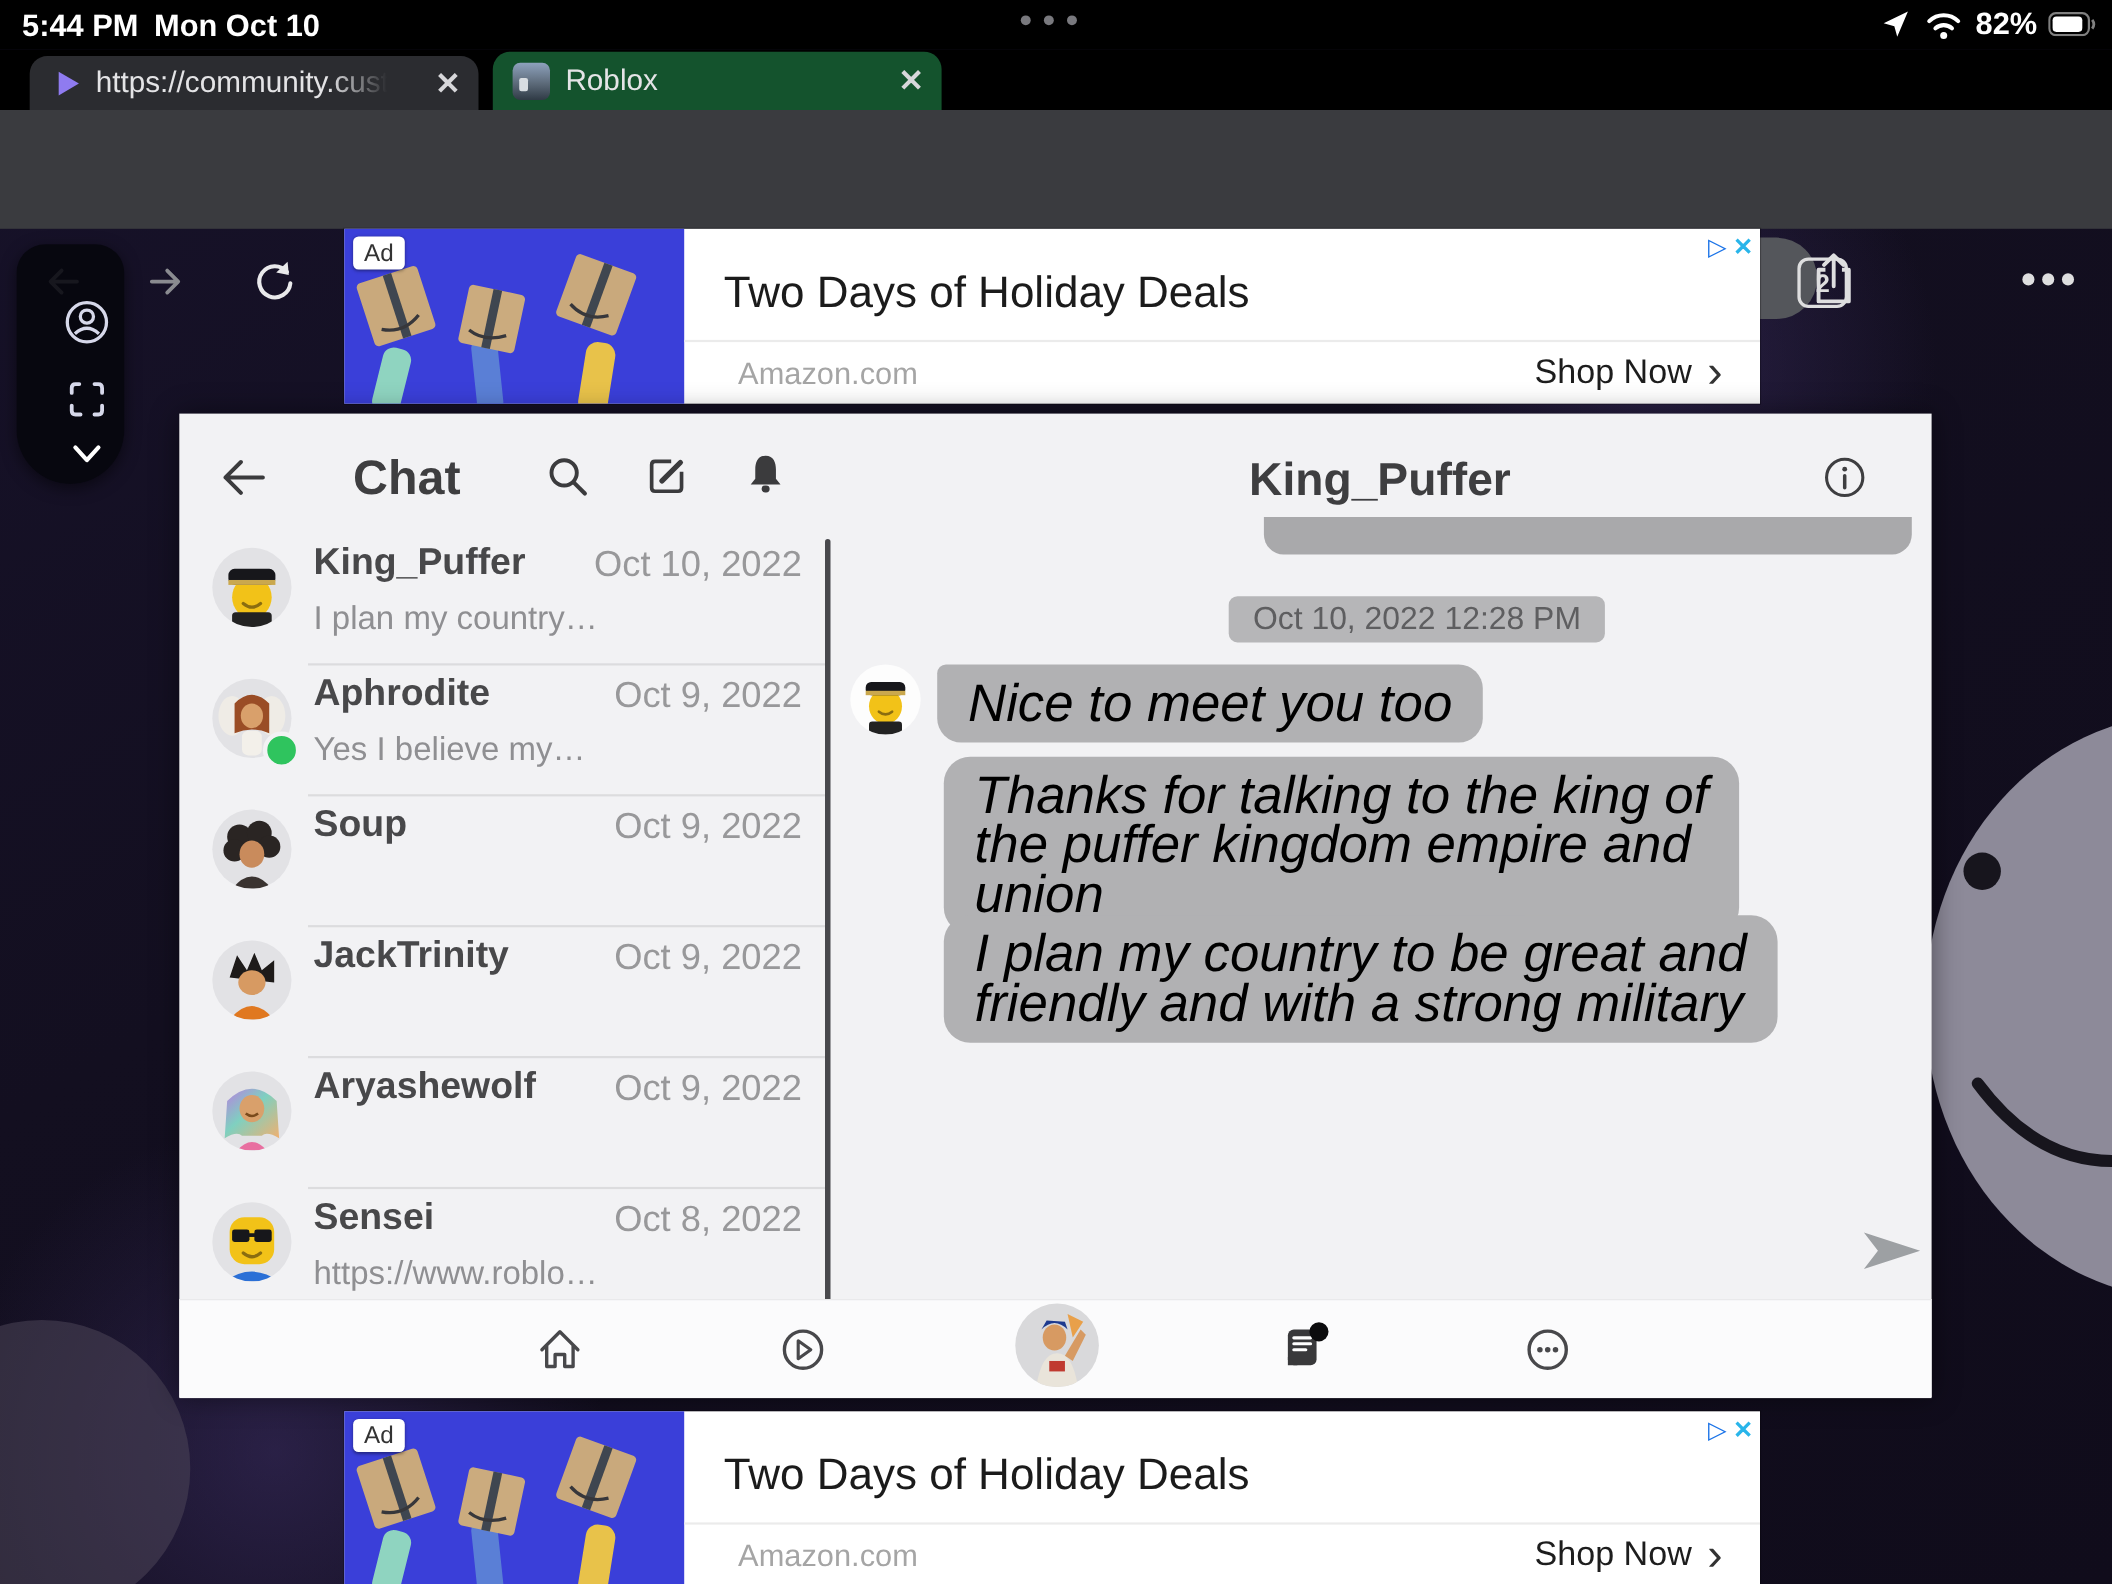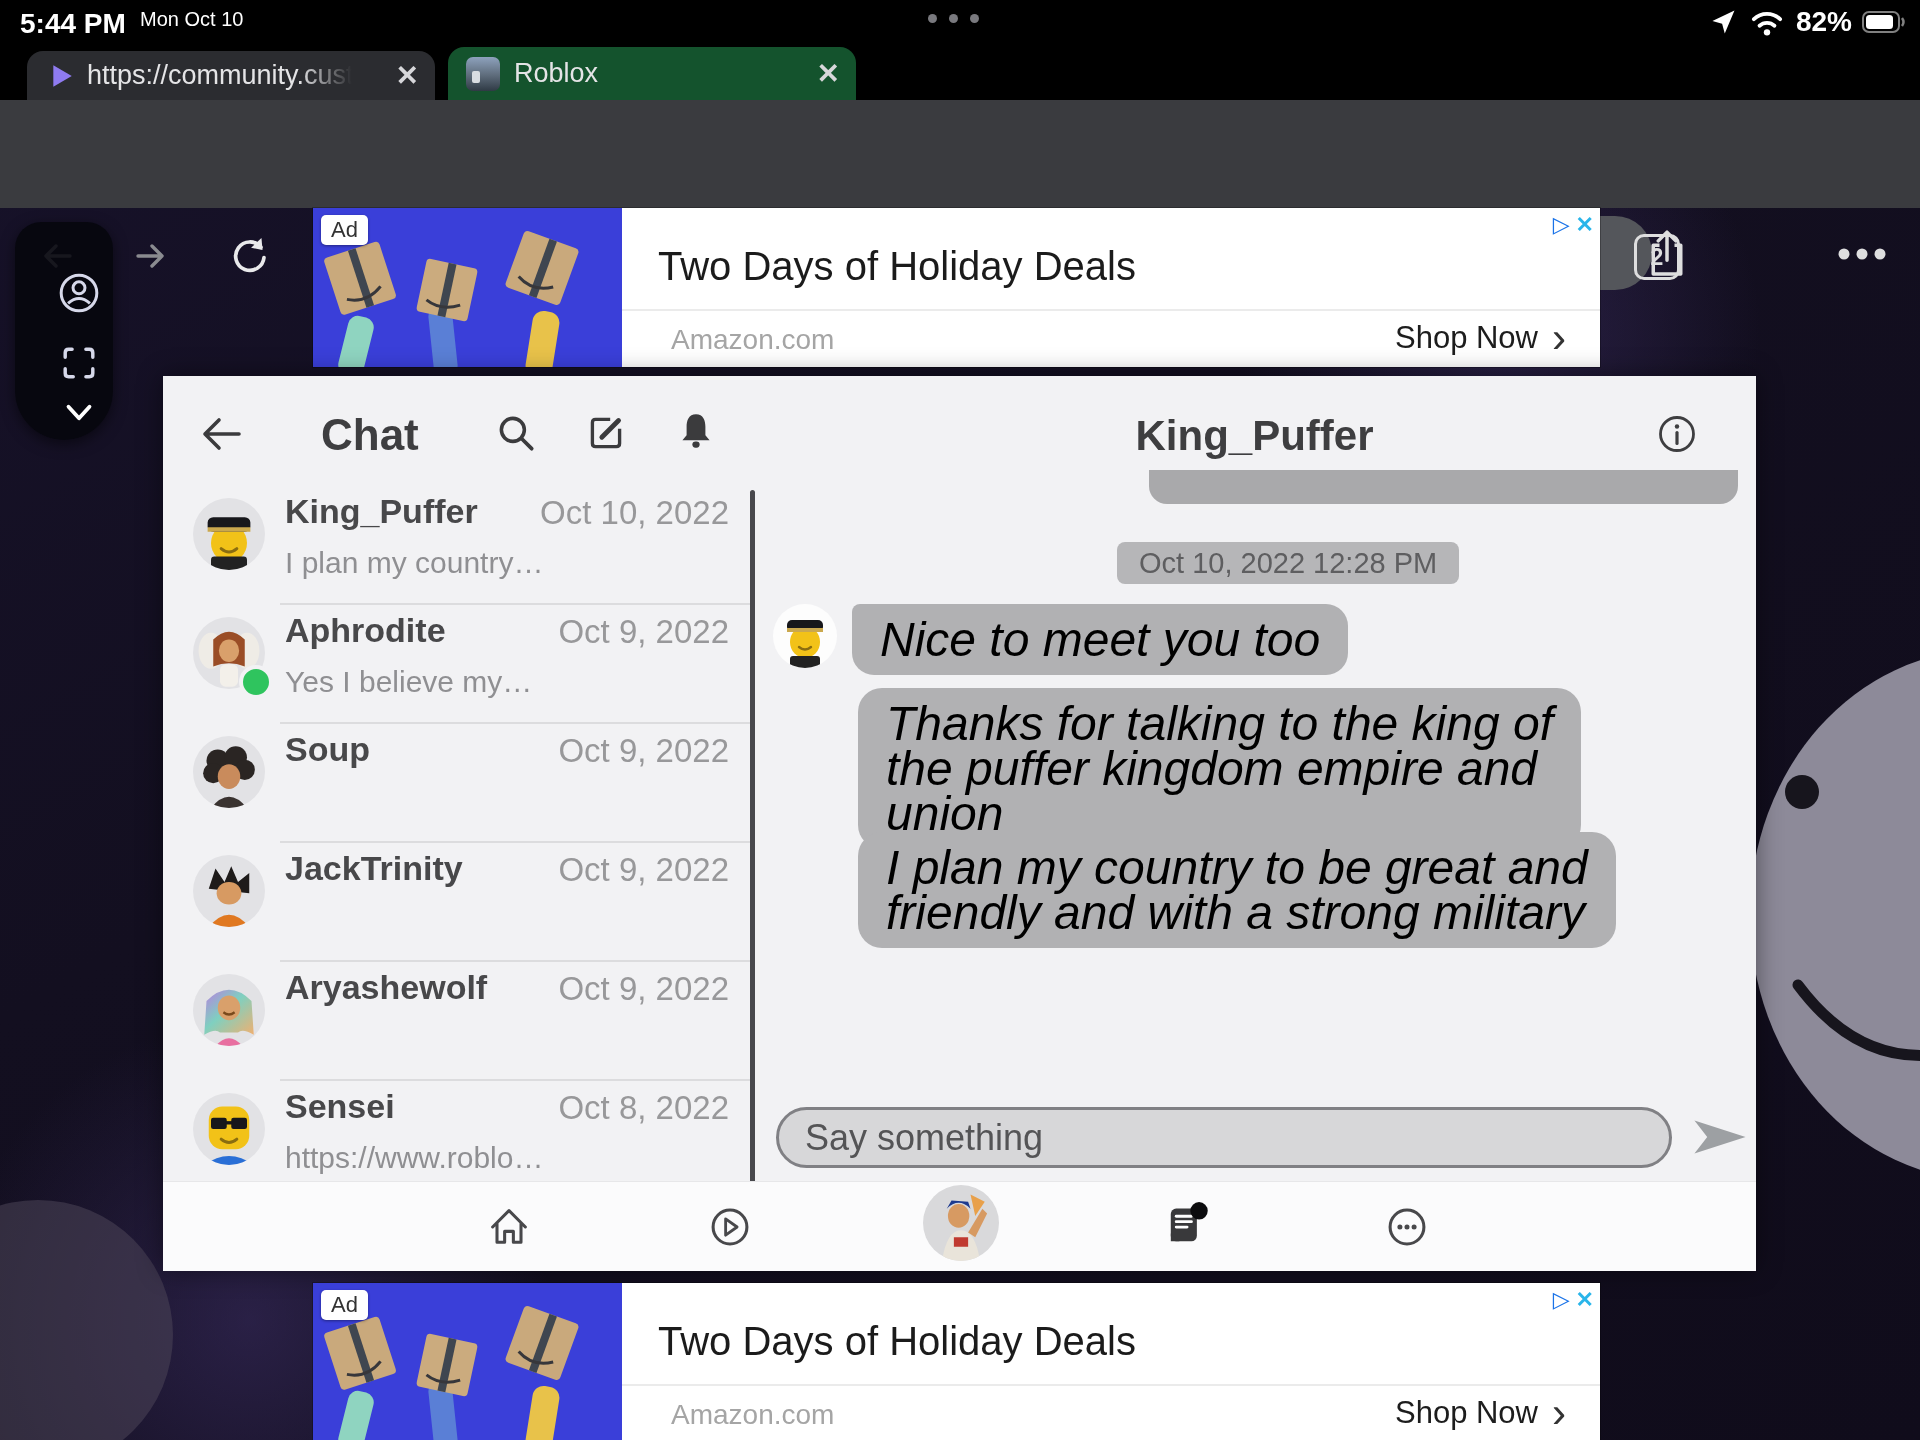--- a/index.html
+++ b/index.html
@@ -4,21 +4,21 @@
 <style>
   html,body{margin:0;padding:0;background:#000;}
   #scene{position:relative;width:1920px;height:1440px;overflow:hidden;
          font-family:"Liberation Sans",sans-serif;
          background:linear-gradient(150deg,#17122a 0%,#130f20 40%,#100c1b 100%);}
   .abs{position:absolute;}
 
   
   .statusbar{left:0;top:0;width:1920px;height:45px;background:#000;color:#fff;}
   .st-time{left:20px;top:8px;font-size:28px;font-weight:700;}
-  .st-date{left:140px;top:8px;font-size:20px;font-weight:400;}
+  .st-date{left:140px;top:8px;font-size:28px;font-weight:700;}
   .mt-dots{left:928px;top:14px;display:flex;gap:12px;}
   .mt-dots i{width:9px;height:9px;border-radius:50%;background:#79797e;display:block;}
   .st-right{right:14px;top:6px;display:flex;align-items:center;gap:10px;}
   .st-batt-label{font-size:28px;font-weight:600;color:#fff;}
 
   
   .tabstrip{left:0;top:45px;width:1920px;height:55px;background:#000;}
   .tab{top:6px;height:49px;border-radius:16px 16px 0 0;display:flex;align-items:center;}
   .tab-inactive{left:27px;width:408px;background:#2b2c30;}
   .tab-active{left:448px;width:408px;background:#14532d;top:2px;height:53px;}
@@ -371,21 +371,20 @@
           <rect x="14" y="24" width="36" height="4" fill="#caa84e"></rect>
           <path d="M26 43 Q32 48 38 43" stroke="#8a6d10" stroke-width="2.4" fill="none" stroke-linecap="round"></path>
         </svg></span>
     <div class="abs bubble b1">Nice to meet you too</div>
     <div class="abs bubble b2">Thanks for talking to the king of
 the puffer kingdom empire and
 union</div>
     <div class="abs bubble b3">I plan my country to be great and
 friendly and with a strong military</div>
 
-    <input class="abs sayinput" type="text" placeholder="Say something" style="">
     <svg class="abs" style="left:1528px;top:738px;" width="58" height="46" viewBox="0 0 44 36">
         <path d="M2 5 L42 18 L2 31 L12 18 Z" fill="#9da0a3"></path>
       </svg>
 
     <div class="abs navbar">
       <svg class="abs" style="left:322px;top:21px;" width="48" height="48" viewBox="0 0 44 44">
           <path d="M7 22 L22 7 L37 22 M11 18 V36 H18 V26 H26 V36 H33 V18" stroke="#48484b" stroke-width="2.8" fill="none" stroke-linejoin="round" stroke-linecap="round"></path>
         </svg>
       <svg class="abs" style="left:543px;top:21px;" width="48" height="48" viewBox="0 0 44 44">
           <circle cx="22" cy="22" r="15.5" stroke="#48484b" stroke-width="2.8" fill="none"></circle>

